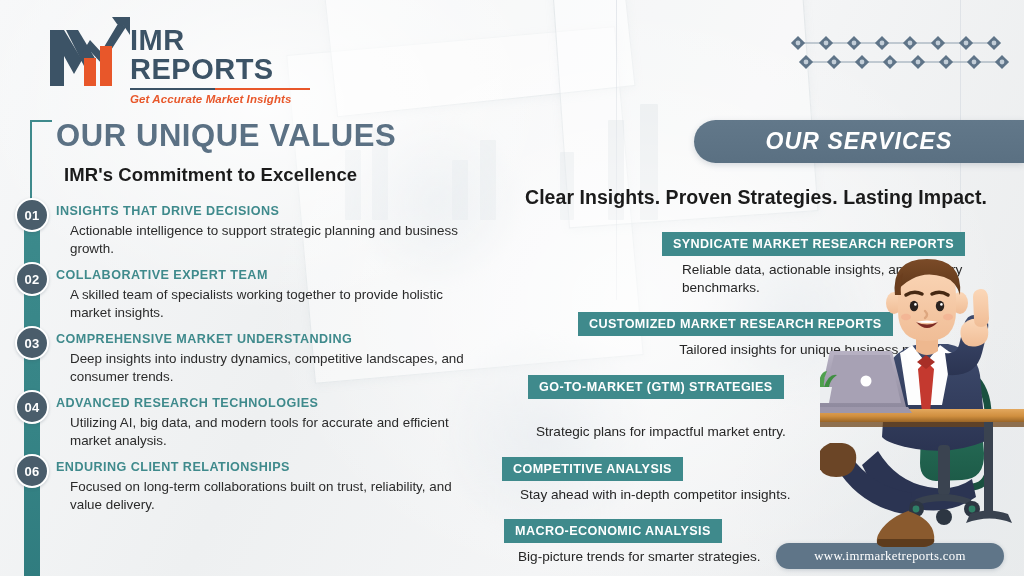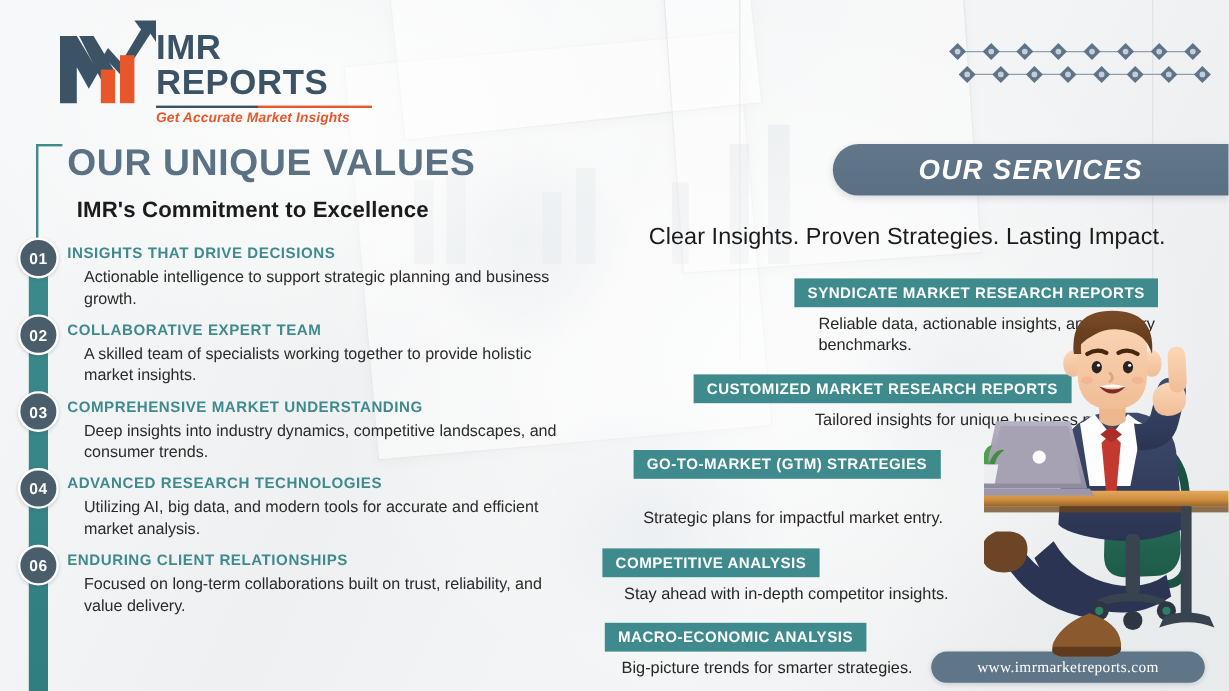--- a/index.html
+++ b/index.html
@@ -127,21 +127,21 @@
     border-radius:22px 0 0 22px;
     display:flex; align-items:center; justify-content:center;
     box-shadow:0 2px 6px rgba(80,100,118,.22);
   }
   .svc-banner span {
     color:#ffffff; font-size:23px; font-weight:bold; letter-spacing:1.1px;font-style:italic;
   }
 
   .svc-tagline {
     position:absolute; left:0; top:186px; width:536px; text-align:center;
-    font-size:19.5px; font-weight:normal; color:#1b1b1b; letter-spacing:.05px;
+    font-size:19.5px; font-weight:bold; color:#1b1b1b; letter-spacing:.05px;
   }
 
   .svc-list { position:absolute; left:0; top:232px; width:536px; }
   .svc-item { position:relative; }
   .svc-label {
     display:inline-block;
     background:#3f8a8c;
     color:#ffffff;
     font-size:12.6px; font-weight:bold; letter-spacing:.4px;
     padding:5px 11px 5px 11px;

